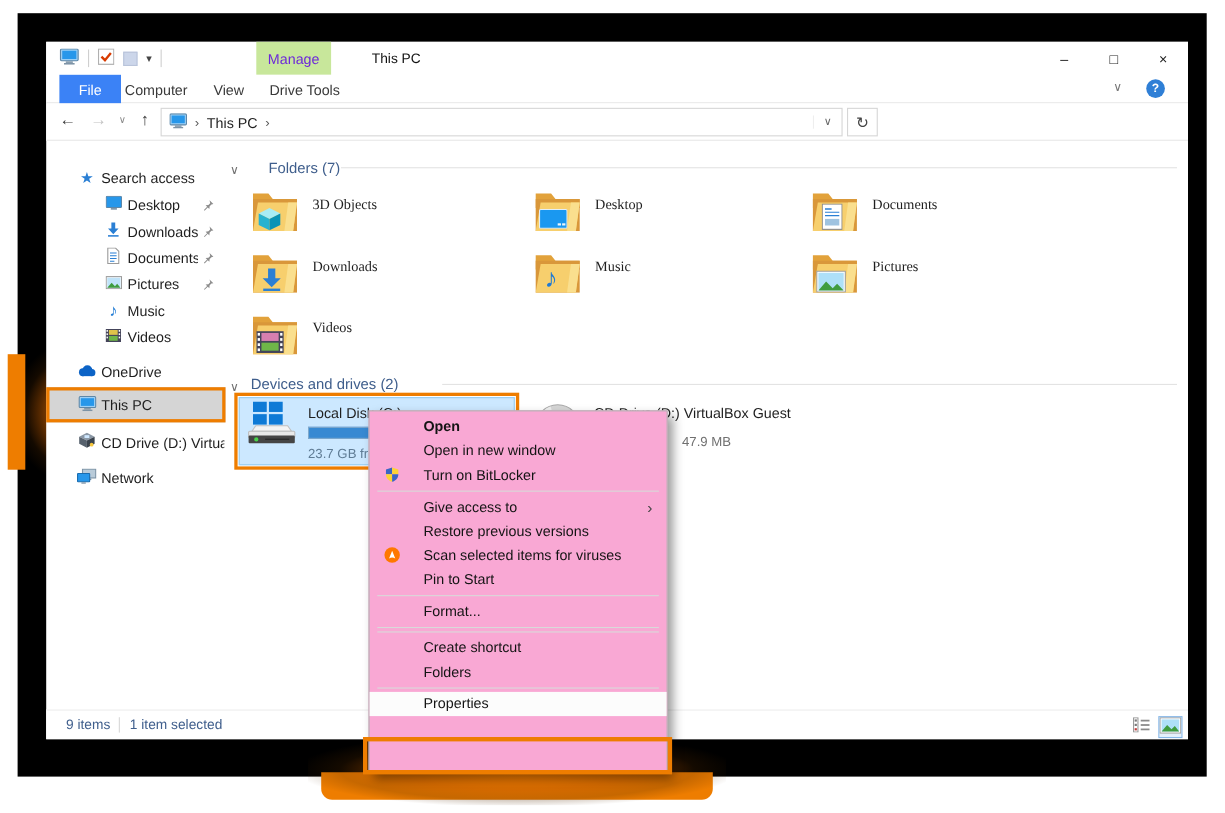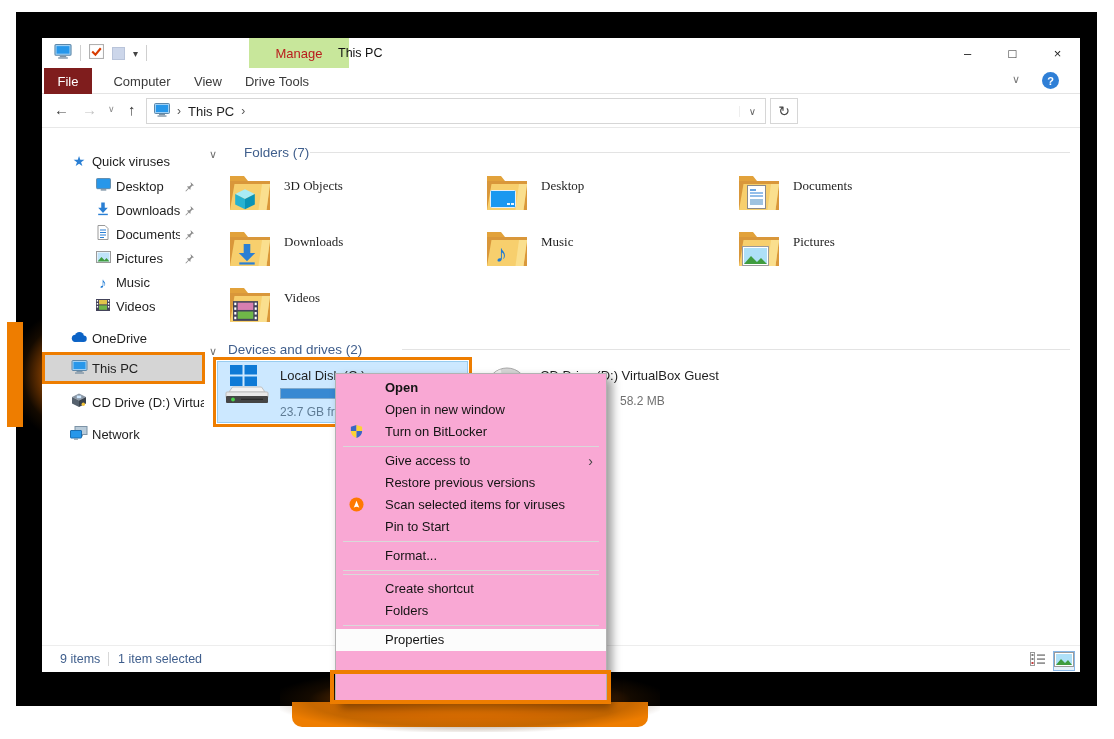--- a/index.html
+++ b/index.html
@@ -14,29 +14,29 @@
 
   
   .window { position:absolute; left:42px; top:38px; width:1038px; height:634px; background:#fff; z-index:3; }
 
   
   .titlebar { position:absolute; left:0; top:0; width:100%; height:30px; background:#fff; }
   .qat { position:absolute; left:12px; top:6px; display:flex; align-items:center; gap:8px; }
   .qat-sep { width:1px; height:16px; background:#cfcfcf; }
   .qat-gray { width:13px; height:13px; background:#ccd6ea; border:1px solid #b9c4da; }
   .dd-caret { font-size:10px; color:#444; }
-  .manage-tab { position:absolute; left:207px; top:0; width:100px; height:30px; background:#c8e79b; display:flex; align-items:center; justify-content:center; color:#b91c1c; }
+  .manage-tab { position:absolute; left:191px; top:0; width:68px; height:30px; background:#c8e79b; display:flex; align-items:center; justify-content:center; color:#6d28d9; }
   .win-title { position:absolute; left:296px; top:8px; font-size:12.5px; color:#111; }
   .win-controls { position:absolute; right:0; top:0; display:flex; }
   .wc { width:45px; height:30px; display:flex; align-items:center; justify-content:center; font-size:13px; color:#222; }
 
   
   .tabrow { position:absolute; left:0; top:30px; width:100%; height:26px; background:#fff; border-bottom:1px solid #e4e4e4; }
   .rtab { position:absolute; top:0; height:26px; display:flex; align-items:center; justify-content:center; color:#3a3a3a; }
-  .rtab-file { left:2px; width:48px; background:#7f1d1d; color:#fff; }
+  .rtab-file { left:12px; width:56px; background:#3b82f6; color:#fff; }
   .ribbon-min { position:absolute; left:970px; top:5px; color:#777; font-size:11px; }
   .help-circle { position:absolute; left:1000px; top:4px; width:17px; height:17px; border-radius:50%; background:#2f7fd6; color:#fff; font-size:11px; font-weight:bold; display:flex; align-items:center; justify-content:center; }
 
   
   .addrrow { position:absolute; left:0; top:56px; width:100%; height:34px; background:#fff; border-bottom:1px solid #e8e8e8; }
   .nav-btn { position:absolute; top:7px; font-size:15px; color:#3d3d3d; }
   .addr-box { position:absolute; left:104px; top:4px; width:620px; height:26px; border:1px solid #d6d6d6; background:#fff; display:flex; align-items:center; }
   .crumb-ico { margin-left:7px; }
   .crumb-sep { color:#555; font-size:12px; margin:0 7px; }
   .addr-dd { margin-left:auto; width:26px; text-align:center; color:#666; font-size:10px; border-left:1px solid #eee; }
@@ -156,21 +156,21 @@
         <span class="crumb-sep">›</span>
         <span>This PC</span>
         <span class="crumb-sep">›</span>
         <span class="addr-dd">∨</span>
       </div>
       <span class="refresh-btn">↻</span>
     </div>
 
     <div class="side-item" style="top:111px;">
       <span class="side-ico star-glyph">★</span>
-      <span class="side-label">Quick viruses</span>
+      <span class="side-label">Search access</span>
     </div>
     <div class="side-item" style="top:136px;">
       <span class="side-ico child">
         <svg width="15" height="13" viewBox="0 0 16 14">
             <rect x="0.5" y="0.5" width="15" height="11" rx="1" fill="#2797ea" stroke="#5d87a8"></rect>
             <rect x="5" y="12" width="6" height="1.6" fill="#7d93a6"></rect>
           </svg>
       </span>
       <span class="side-label child">Desktop</span>
       <span class="pin"><svg width="11" height="11" viewBox="0 0 11 11">
@@ -413,21 +413,21 @@
     <div class="rule" style="left:360px;top:311px;width:668px;"></div>
 
     <span style="position:absolute;left:443px;top:328px;">
       <svg width="44" height="44" viewBox="0 0 44 44">
           <circle cx="22" cy="22" r="20" fill="#d6d6d6" stroke="#a8a8a8"></circle>
           <circle cx="22" cy="22" r="5.5" fill="#f2f2f2" stroke="#b5b5b5"></circle>
           <path d="M6 14a18 18 0 0110-9" stroke="#efefef" stroke-width="3" fill="none"></path>
         </svg>
     </span>
     <span class="d-label" style="left:498px;top:330px;">CD Drive (D:) VirtualBox Guest</span>
-    <span class="cd-size">58.2 MB</span>
+    <span class="cd-size">47.9 MB</span>
 
     <div class="drive-sel"></div>
     <div class="drive-hl"></div>
     <span style="position:absolute;left:181px;top:327px;">
       <svg width="48" height="40" viewBox="0 0 48 40">
           <g fill="#0e7ad6">
             <rect x="7" y="0" width="12.5" height="9.5"></rect>
             <rect x="21.5" y="0" width="12.5" height="9.5"></rect>
             <rect x="7" y="11.5" width="12.5" height="9.5"></rect>
             <rect x="21.5" y="11.5" width="12.5" height="9.5"></rect>

